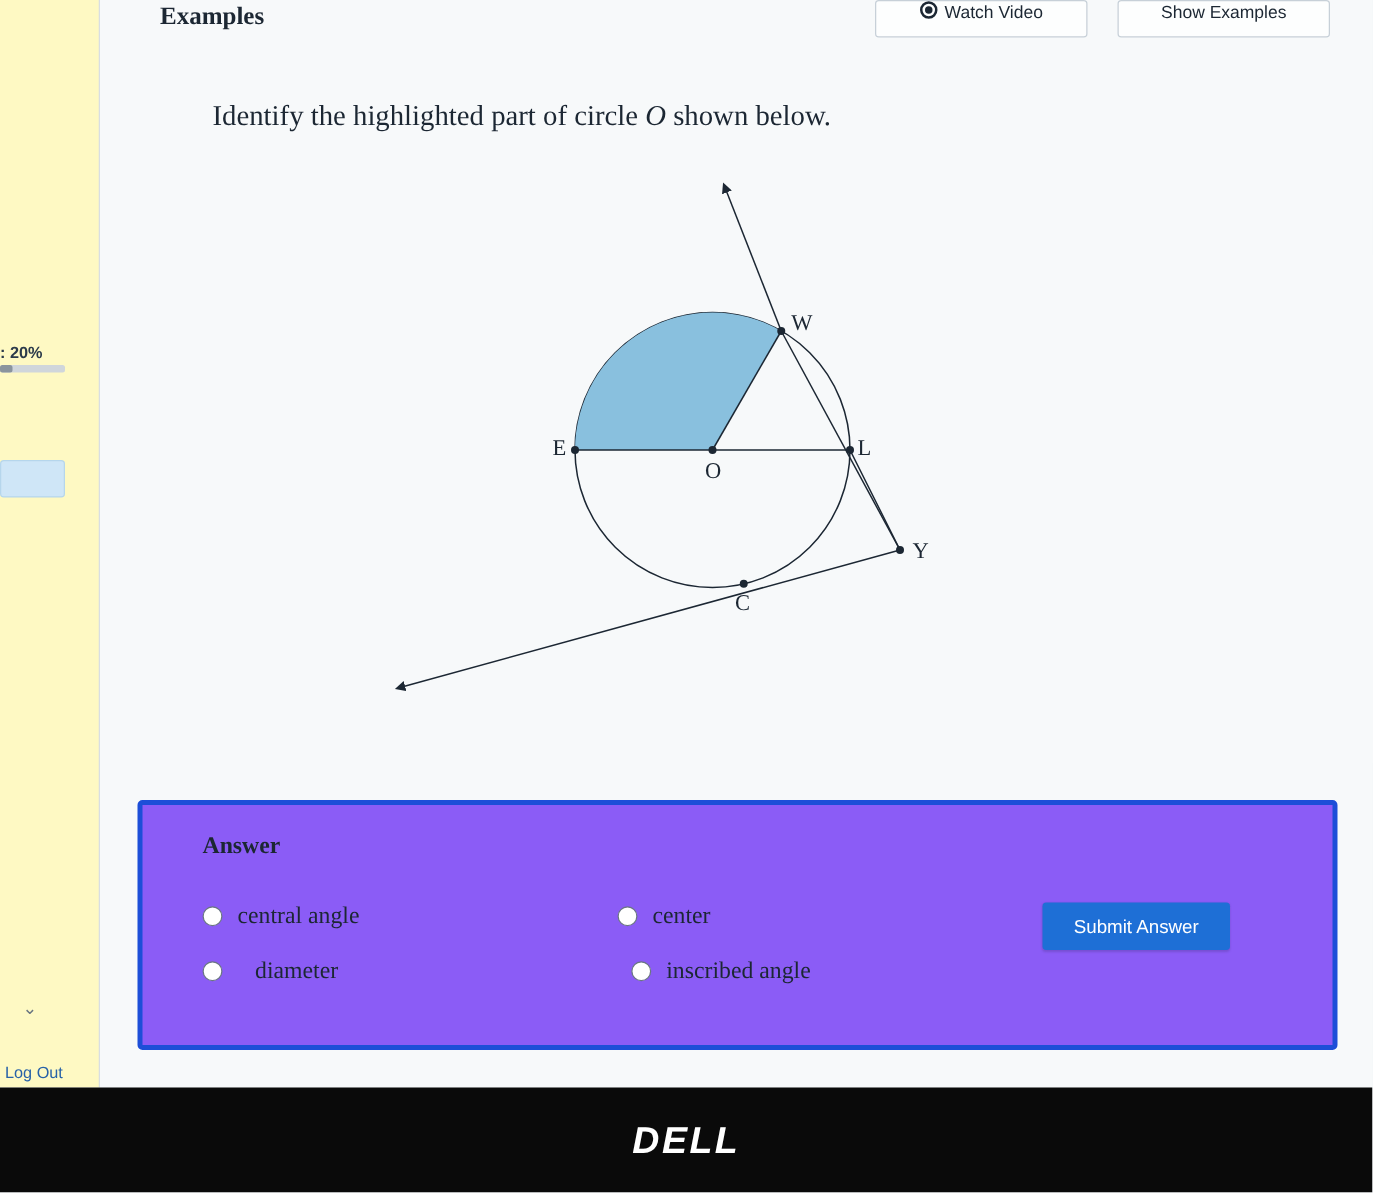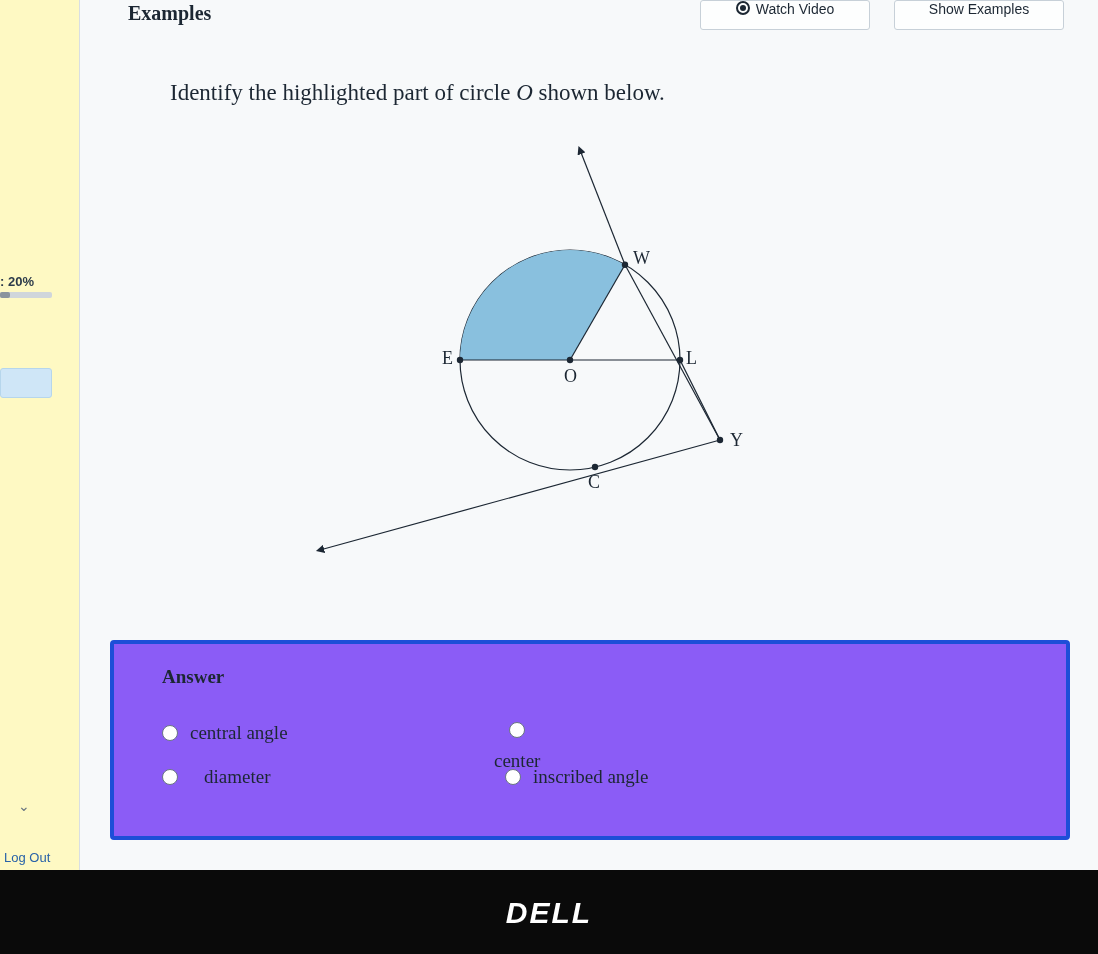--- a/index.html
+++ b/index.html
@@ -23,21 +23,21 @@
   .prompt { position: absolute; left: 48px; top: 80px; font-family: Georgia, serif; font-size: 23px; color: #1c2733; margin-left: 42px; }
   .prompt .ital { font-style: italic; }
   .diagram { position: absolute; left: 150px; top: 130px; width: 700px; height: 440px; }
   .pt-label { position: absolute; font-family: 'Times New Roman', serif; font-size: 18px; color: #1c2733; }
   .answer-panel { position: absolute; left: 30px; top: 640px; width: 960px; height: 200px; background: #8b5cf6; border: 4px solid #1d4ed8; border-radius: 4px; }
   .answer-title { position: absolute; left: 48px; top: 22px; font-family: Georgia, serif; font-weight: bold; font-size: 19px; color: #1c2733; }
   .opt { position: absolute; display: flex; align-items: center; gap: 12px; font-family: Georgia, serif; font-size: 19px; color: #1c2733; }
   .radio { width: 16px; height: 16px; border: 1.5px solid #6a7682; border-radius: 50%; background: #fff; flex-shrink: 0; }
   .opt.a { left: 48px; top: 78px; }
   .opt.b { left: 48px; top: 122px; gap: 26px; }
-  .opt.c { left: 380px; top: 78px; flex-direction: column; }
+  .opt.c { left: 380px; top: 78px; }
   .opt.d { left: 391px; top: 122px; }
   .submit { position: absolute; left: 720px; top: 78px; width: 150px; height: 38px; background: #1e6fd6; color: #fff; font-family: Arial, sans-serif; font-size: 15px; border: none; border-radius: 3px; display: flex; align-items: center; justify-content: center; box-shadow: 0 1px 2px rgba(0,0,0,.15); }
   .bezel { position: absolute; left: 0; top: 870px; width: 1098px; height: 84px; background: #0a0a0a; }
   .dell { position: absolute; left: 50%; top: 26px; transform: translateX(-50%); font-family: Arial, sans-serif; font-size: 30px; font-weight: bold; letter-spacing: 2px; color: #fff; font-style: italic; }
 </style>
 </head>
 <body>
 
 <div class="screen">
 
@@ -118,19 +118,22 @@
       </label>
       <label class="opt c">
         <span class="radio"></span>
         <span>center</span>
       </label>
       <label class="opt d">
         <span class="radio"></span>
         <span>inscribed angle</span>
       </label>
 
+      <button class="submit">
+        <span>Submit Answer</span>
+      </button>
     </div>
   </div>
 
   <div class="bezel">
     <div class="dell">DELL</div>
   </div>
 </div>
 
 </body></html>

